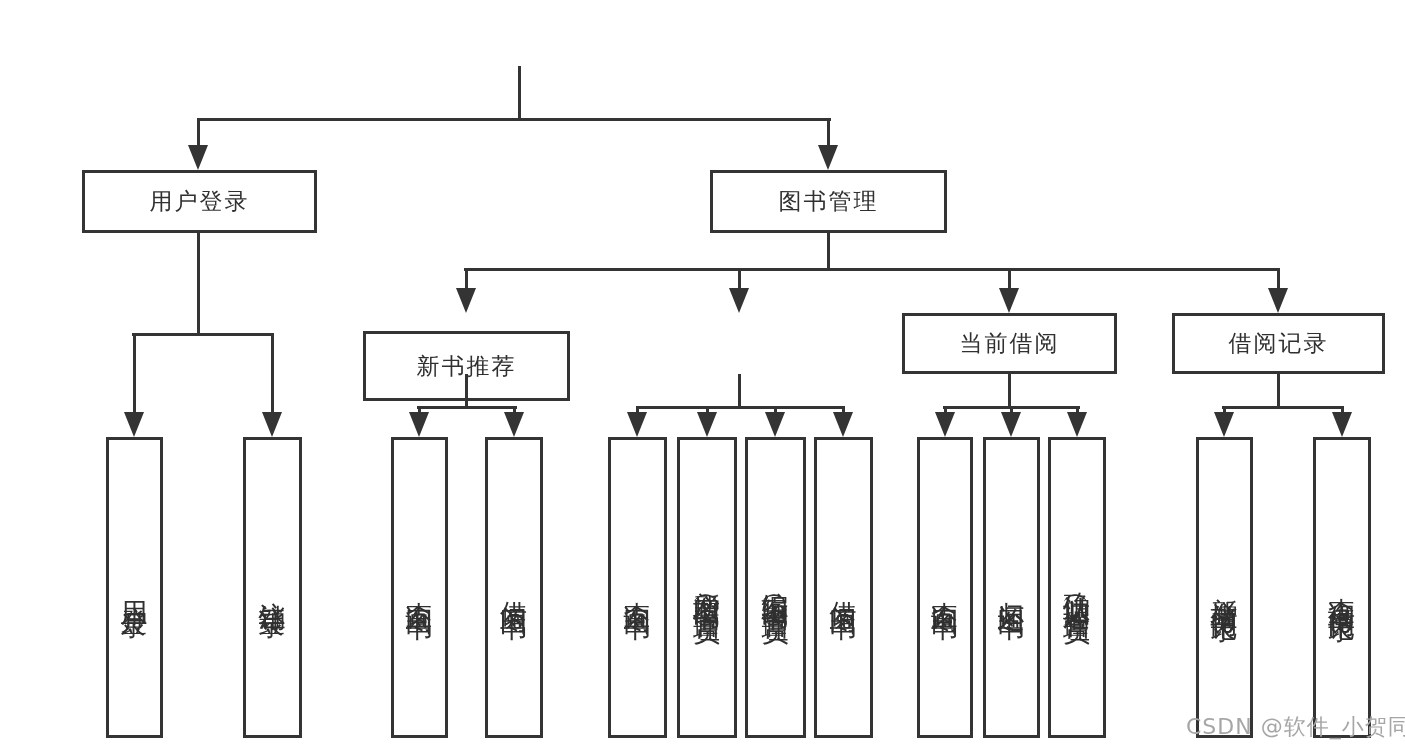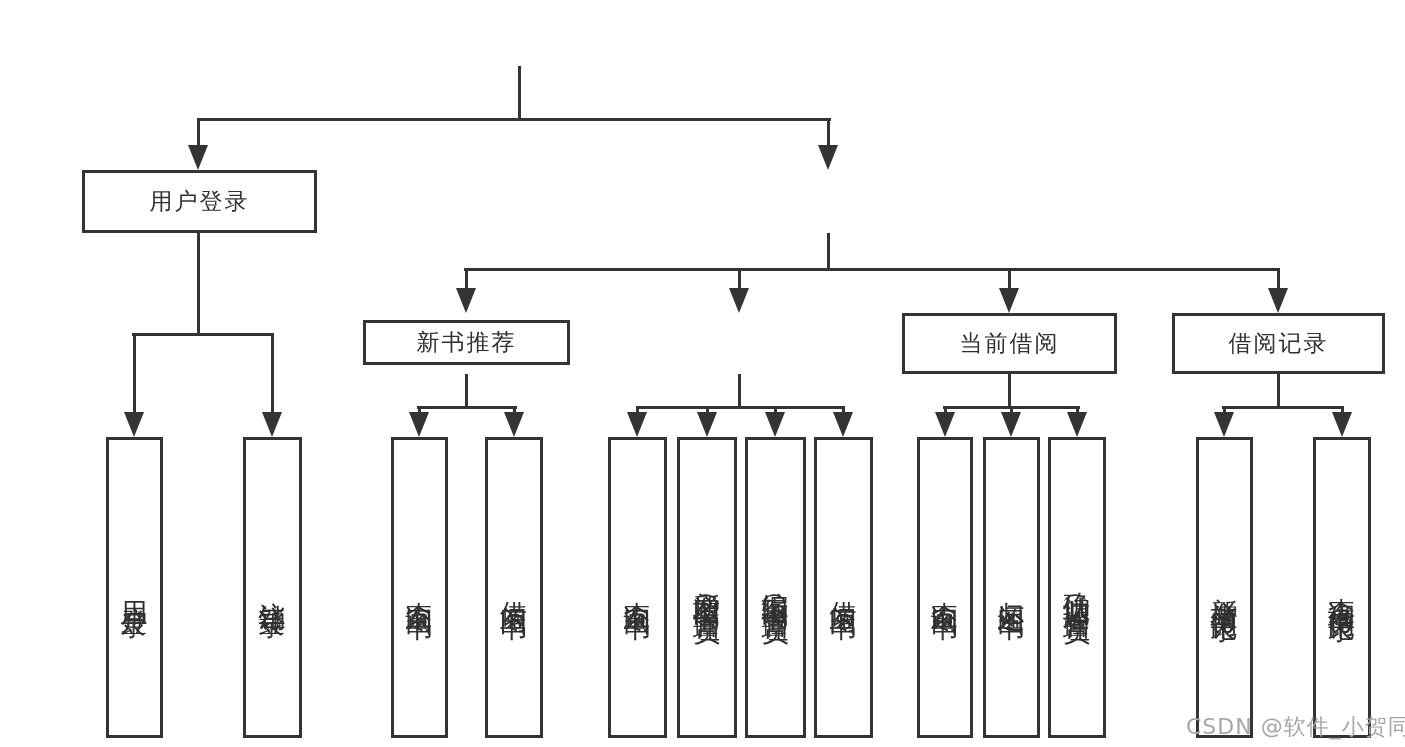--- a/index.html
+++ b/index.html
@@ -66,40 +66,43 @@
   <div class="line" style="left:518px; top:66px; width:3px; height:54px;"></div>
   <div class="line" style="left:197px; top:118px; width:634px; height:3px;"></div>
   <div class="line" style="left:197px; top:118px; width:3px; height:31px;"></div>
   <div class="line" style="left:827px; top:118px; width:3px; height:31px;"></div>
   <div class="arrow" style="left:188px; top:145px;"></div>
   <div class="arrow" style="left:818px; top:145px;"></div>
 
   <div class="box" style="left:82px; top:170px; width:235px; height:63px;">
     <span class="hlabel">用户登录</span>
   </div>
+  <div class="box" style="left:710px; top:170px; width:237px; height:63px;">
+    <span class="hlabel">图书管理</span>
+  </div>
 
   <div class="line" style="left:197px; top:233px; width:3px; height:103px;"></div>
   <div class="line" style="left:132px; top:333px; width:142px; height:3px;"></div>
   <div class="line" style="left:133px; top:333px; width:3px; height:81px;"></div>
   <div class="line" style="left:271px; top:333px; width:3px; height:81px;"></div>
   <div class="arrow" style="left:124px; top:412px;"></div>
   <div class="arrow" style="left:262px; top:412px;"></div>
 
   <div class="line" style="left:827px; top:233px; width:3px; height:38px;"></div>
   <div class="line" style="left:464px; top:268px; width:816px; height:3px;"></div>
   <div class="line" style="left:465px; top:268px; width:3px; height:24px;"></div>
   <div class="line" style="left:738px; top:268px; width:3px; height:24px;"></div>
   <div class="line" style="left:1008px; top:268px; width:3px; height:24px;"></div>
   <div class="line" style="left:1277px; top:268px; width:3px; height:24px;"></div>
   <div class="arrow" style="left:456px; top:288px;"></div>
   <div class="arrow" style="left:729px; top:288px;"></div>
   <div class="arrow" style="left:999px; top:288px;"></div>
   <div class="arrow" style="left:1268px; top:288px;"></div>
 
-  <div class="box" style="left:363px; top:320px; width:207px; height:45px;">
+  <div class="box" style="left:363px; top:331px; width:207px; height:70px;">
     <span class="hlabel">新书推荐</span>
   </div>
   <div class="box" style="left:902px; top:313px; width:215px; height:61px;">
     <span class="hlabel">当前借阅</span>
   </div>
   <div class="box" style="left:1172px; top:313px; width:213px; height:61px;">
     <span class="hlabel">借阅记录</span>
   </div>
 
   <div class="line" style="left:465px; top:374px; width:3px; height:35px;"></div>

